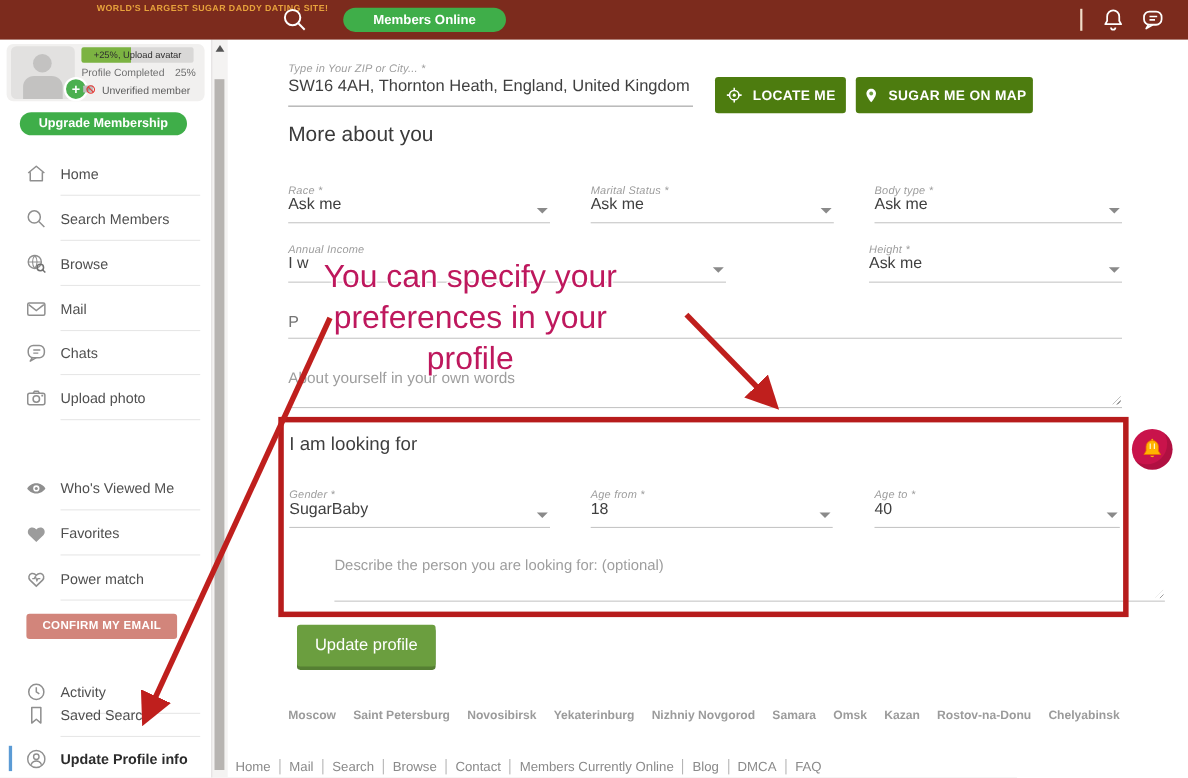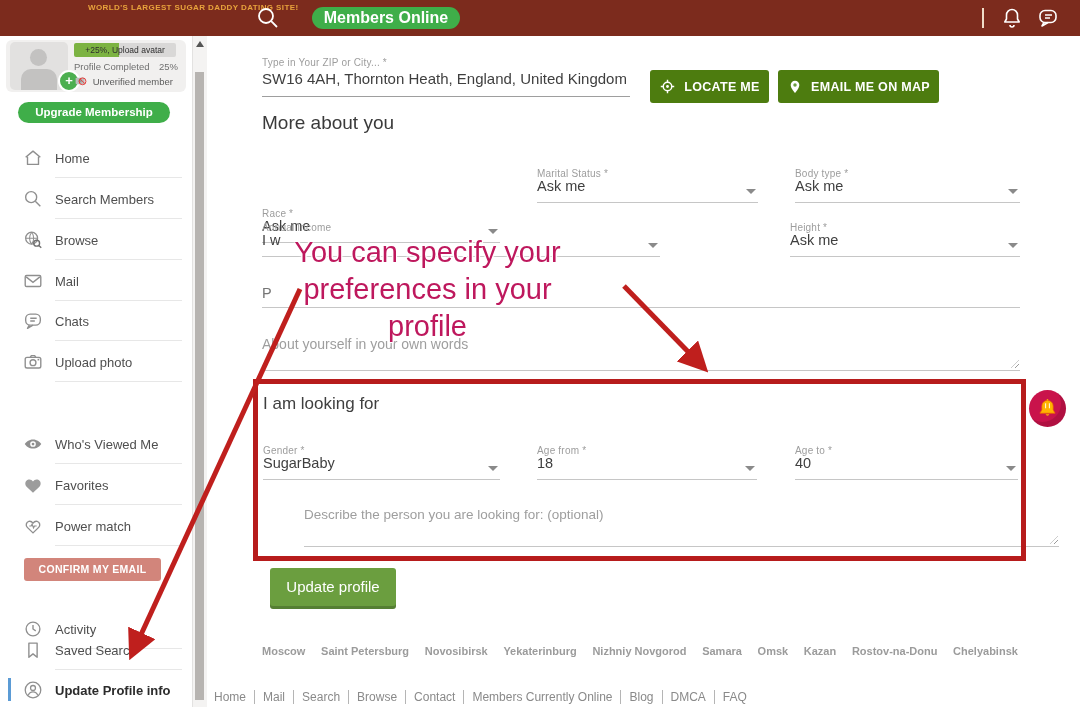--- a/index.html
+++ b/index.html
@@ -8,21 +8,21 @@
   
   .hdr{position:absolute;left:0;top:0;width:1080px;height:36px;background:#7c2b1d;z-index:20;}
   .tagline{position:absolute;left:88px;top:3px;font-size:8px;color:#e7a23c;letter-spacing:.4px;font-weight:bold;}
   .logo{position:absolute;left:12px;top:8px;font-family:"Liberation Serif","DejaVu Serif",serif;
         font-variant:small-caps;font-size:23px;line-height:23px;color:#f2e4c9;font-weight:bold;white-space:nowrap;}
   .logo .dotcom{color:#e8973b;font-size:19px;}
   .bead{display:inline-block;width:8px;height:8px;border-radius:50%;
         background:radial-gradient(circle at 35% 35%,#fff,#8d8d8d);vertical-align:baseline;margin:0 1px;}
   .hsearch{position:absolute;left:256px;top:6px;width:24px;height:24px;cursor:pointer;}
   .mpill{position:absolute;left:312px;top:7px;width:148px;height:22px;border-radius:11px;background:#3fae49;
-         color:#fff;font-size:16px;font-weight:bold;text-align:center;line-height:22px;cursor:pointer;}
+         color:#fff;font-size:12px;font-weight:bold;text-align:center;line-height:22px;cursor:pointer;}
   .hdiv{position:absolute;left:982px;top:8px;width:2px;height:20px;background:#f0ddc8;}
   .hicon{position:absolute;top:6px;width:24px;height:24px;cursor:pointer;}
   
   .side{position:absolute;left:0;top:36px;width:192px;height:671px;background:#fff;}
   .avcard{position:absolute;left:6px;top:4px;width:180px;height:52px;background:#f1f0ef;border-radius:6px;}
   .avimg{position:absolute;left:4px;top:2px;width:58px;height:48px;background:#e2e1e0;border-radius:5px;overflow:hidden;}
   .avhead{position:absolute;left:20px;top:7px;width:17px;height:17px;border-radius:50%;background:#c3c2c1;}
   .avbody{position:absolute;left:11px;top:27px;width:36px;height:24px;border-radius:10px 10px 0 0;background:#c3c2c1;}
   .avplus{position:absolute;left:52px;top:30px;width:18px;height:18px;border-radius:50%;background:#4caf50;
           border:2px solid #fff;color:#fff;font-size:13px;font-weight:bold;text-align:center;line-height:17px;cursor:pointer;}
@@ -44,21 +44,21 @@
   .abar{position:absolute;left:8px;top:6px;bottom:6px;width:3px;background:#5b9bd5;}
   .confirm{position:absolute;left:24px;width:137px;height:23px;background:#d2857b;border-radius:3px;color:#fff;
            font-size:10.5px;font-weight:bold;text-align:center;line-height:23px;letter-spacing:.3px;cursor:pointer;}
   
   .sbar{position:absolute;left:192px;top:36px;width:14px;height:671px;background:#f4f3f2;border-left:1px solid #e3e2e1;}
   .sbup{position:absolute;left:196px;top:41px;width:0;height:0;border-left:4px solid transparent;
         border-right:4px solid transparent;border-bottom:6px solid #555;cursor:pointer;}
   .sbthumb{position:absolute;left:195px;top:72px;width:9px;height:628px;background:#b7b4b1;cursor:pointer;}
   
   .fld{position:absolute;height:40px;}
-  .lbl{font-size:10px;color:#9d9d9d;letter-spacing:.2px;}
+  .lbl{font-size:10px;color:#9d9d9d;letter-spacing:.2px;font-style:italic;}
   .val{position:absolute;left:0;top:15px;font-size:14.5px;color:#3f3f3f;white-space:nowrap;}
   .uline{position:absolute;left:0;right:0;bottom:0;border-bottom:1px solid #c6c6c6;}
   .caret{position:absolute;right:2px;bottom:9px;width:0;height:0;border-left:5px solid transparent;
          border-right:5px solid transparent;border-top:5px solid #8a8a8a;cursor:pointer;}
   .h1{position:absolute;left:262px;top:112px;font-size:19px;color:#3a3a3a;}
   .gbtn{position:absolute;height:33px;background:#4d7c0f;border-radius:3px;color:#fff;font-size:12.5px;font-weight:bold;
         letter-spacing:.3px;display:flex;align-items:center;justify-content:center;gap:8px;cursor:pointer;}
   .rbox{position:absolute;left:253px;top:379px;width:763px;height:172px;border:5px solid #b71c1c;z-index:10;}
   .lookfor{position:absolute;left:263px;top:394px;font-size:17px;color:#3f3f3f;}
   .phold{font-size:14px;color:#9e9e9e;}
@@ -247,26 +247,26 @@
         <circle cx="12" cy="12" r="2" fill="#fff"></circle>
         <path d="M12 2.5v4M12 17.5v4M2.5 12h4M17.5 12h4" stroke="#fff" stroke-width="2"></path>
       </svg>
     <span>LOCATE ME</span>
   </div>
   <div class="gbtn" style="left:778px;top:70px;width:161px;">
     <svg width="16" height="16" viewBox="0 0 24 24">
         <path d="M12 2.5c-3.6 0-6.5 2.9-6.5 6.5 0 4.9 6.5 12 6.5 12s6.5-7.1 6.5-12c0-3.6-2.9-6.5-6.5-6.5z" fill="#fff"></path>
         <circle cx="12" cy="9" r="2.6" fill="#6b9e3f"></circle>
       </svg>
-    <span>EMAIL ME ON MAP</span>
+    <span>SUGAR ME ON MAP</span>
   </div>
 
   <div class="h1">More about you</div>
 
-  <div class="fld" style="left:262px;top:163px;width:238px;margin-top:40px;">
+  <div class="fld" style="left:262px;top:163px;width:238px;">
     <span class="lbl">Race *</span>
     <span class="val">Ask me</span>
     <div class="caret"></div><div class="uline"></div>
   </div>
   <div class="fld" style="left:537px;top:163px;width:221px;">
     <span class="lbl">Marital Status *</span>
     <span class="val">Ask me</span>
     <div class="caret"></div><div class="uline"></div>
   </div>
   <div class="fld" style="left:795px;top:163px;width:225px;">

